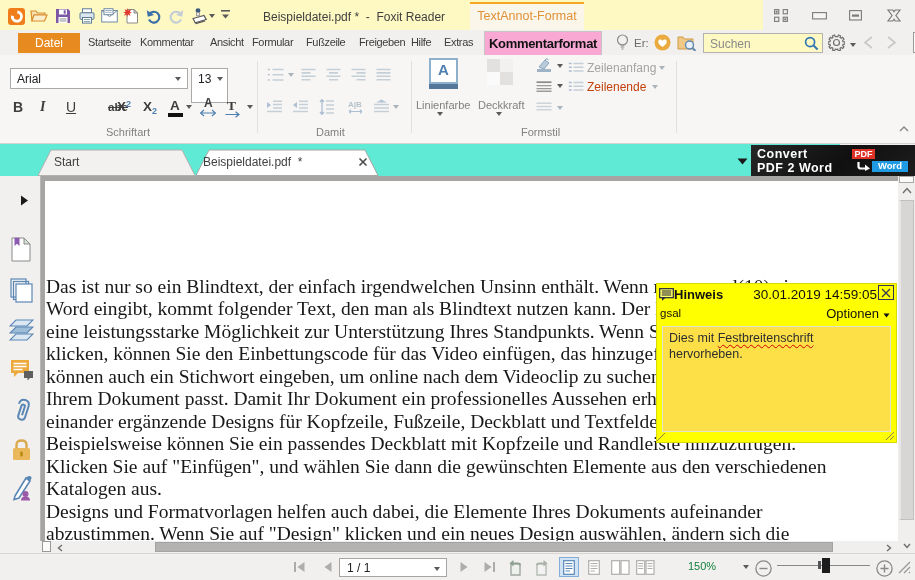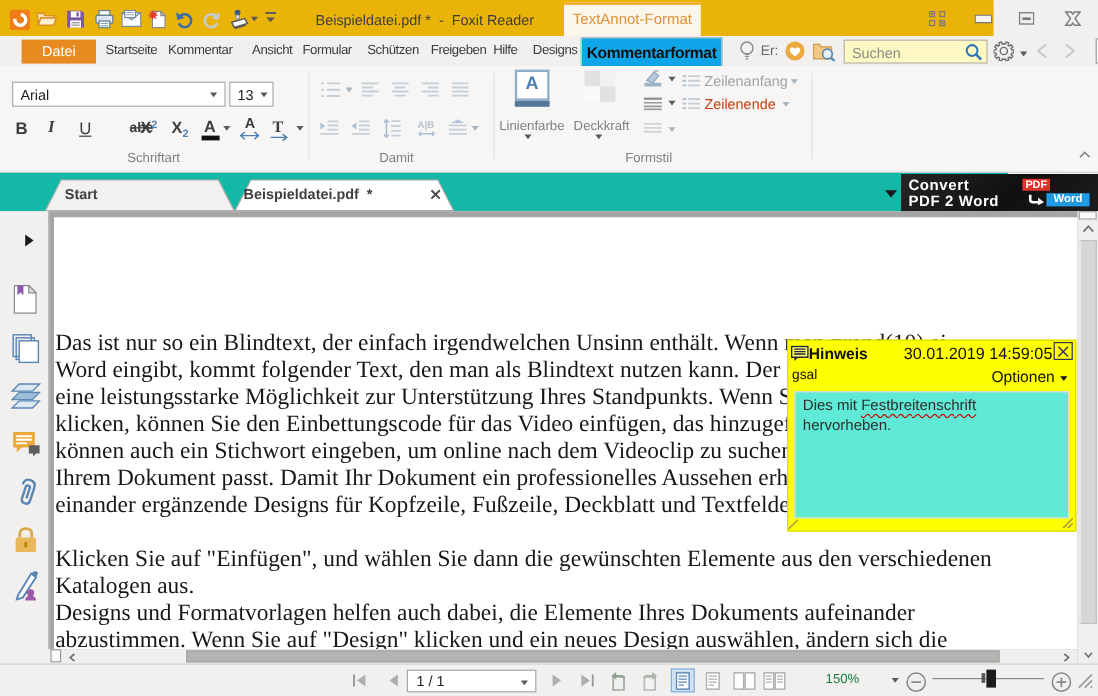--- a/index.html
+++ b/index.html
@@ -2,58 +2,58 @@
 <html><head>
 <meta charset="utf-8">
 <style>
 * { margin:0; padding:0; box-sizing:border-box; }
 html,body { width:915px; height:580px; overflow:hidden; font-family:"Liberation Sans", sans-serif; background:#f1f0ef; }
 #app { position:relative; width:915px; height:580px; }
 .abs { position:absolute; }
 svg { display:block; }
 
 
-#titlebar { position:absolute; left:0; top:0; width:828px; height:30px; background:#eab308; }
+#titlebar { position:absolute; left:0; top:0; width:763px; height:30px; background:#fef9c3; }
 #title { position:absolute; left:263px; top:10px; font-size:12px; color:#3f3f3f; white-space:nowrap; }
 #tatab { position:absolute; left:470px; top:2px; width:114px; height:28px; background:#faf6ea; border-top:2.5px solid #f5a623; color:#e09138; font-size:12.5px; text-align:center; line-height:24px; }
 .qat { position:absolute; top:8px; }
 
 
 #menubar { position:absolute; left:0; top:30px; width:915px; height:25px; background:#f1f0ef; font-size:11.5px; color:#3c3c3c;margin-left:14px; }
 #datei { position:absolute; left:4px; top:3px; width:62px; height:20px; background:#e78b20; color:#fff; text-align:center; line-height:20px; font-size:12px; }
 .mi { position:absolute; top:6px; white-space:nowrap; font-size:11px; letter-spacing:-0.35px; }
-#kftab { position:absolute; left:470px; top:1px; width:118px; height:24px; background:#0ea5e9; border:1px solid #c6c5c3; border-bottom:none; color:#111; font-weight:700; font-size:13px; text-align:center; line-height:24px; letter-spacing:-0.3px; }
+#kftab { position:absolute; left:470px; top:1px; width:118px; height:24px; background:#f9a8d4; border:1px solid #c6c5c3; border-bottom:none; color:#111; font-weight:700; font-size:13px; text-align:center; line-height:24px; letter-spacing:-0.3px; }
 #searchbox { position:absolute; left:689px; top:3px; width:120px; height:20px; background:#fef9c3; border:1px solid #b4b2b0; }
 #searchbox .ph { position:absolute; left:6px; top:3px; color:#8a8a8a; font-size:12px; }
 
 
 #ribbon { position:absolute; left:0; top:55px; width:915px; height:89px; background:#f7f6f5; border-bottom:1px solid #d5d3d1; }
 .combo { position:absolute; background:#fff; border:1px solid #abaaa8; }
 .glabel { position:absolute; font-size:11px; color:#82807e; }
 .gsep { position:absolute; top:6px; height:72px; width:1px; background:#e3e1df; }
 .rb { position:absolute; }
 .caret { width:0; height:0; border-left:3.5px solid transparent; border-right:3.5px solid transparent; border-top:4px solid #5a5a5a; position:absolute; }
 .caretg { width:0; height:0; border-left:3.5px solid transparent; border-right:3.5px solid transparent; border-top:4px solid #a9b4bd; position:absolute; }
 
 
-#tabbar { position:absolute; left:0; top:144px; width:840px; height:32px; background:#14b8a6;font-weight:bold; }
+#tabbar { position:absolute; left:0; top:144px; width:840px; height:32px; background:#5eead4; }
 #banner { position:absolute; left:751px; top:145px; width:164px; height:31px; background:#141414; color:#fff; overflow:hidden; }
 
 
 #docarea { position:absolute; left:0; top:176px; width:915px; height:377px; background:#a7a5a3; }
 #sidebar { position:absolute; left:0; top:176px; width:41px; height:377px; background:#f1f0ef; border-right:1px solid #b9b7b5; }
 .sbi { position:absolute; left:10px; }
 #page { position:absolute; left:45px; top:181px; width:853px; height:360px; background:#fff; overflow:hidden; }
 .tl { position:absolute; left:1px; white-space:nowrap; font-family:"Liberation Serif", serif; font-size:19.5px; color:#181818; }
 #vscroll { position:absolute; left:898px; top:176px; width:17px; height:377px; background:#f0efee; }
 #hscroll { position:absolute; left:40px; top:541px; width:858px; height:12px; background:#f0efee; }
 
 
 #popup { position:absolute; left:656px; top:283px; width:241px; height:160px; background:#ffff00; border:1px solid #d9d900; }
-#pbody { position:absolute; left:5px; top:42px; width:229px; height:106px; background:#5eead4; border:1px solid #e3e2d0; font-size:12.5px; color:#2e2e2e; }
+#pbody { position:absolute; left:5px; top:42px; width:229px; height:106px; background:#fde047; border:1px solid #e3e2d0; font-size:12.5px; color:#2e2e2e; }
 
 
 #statusbar { position:absolute; left:0; top:553px; width:915px; height:27px; background:#f1f0ef; border-top:1px solid #d8d6d4; }
 #pagebox { position:absolute; left:339px; top:4px; width:108px; height:19px; background:#fff; border:1px solid #a7a5a3; font-size:12px; color:#222; }
 .sic { position:absolute; }
 </style>
 </head>
 <body>
 <div id="app">
 
@@ -137,24 +137,24 @@
         <path d="M1 1 L5.7 1 L7 2.7 L8.3 1 L13 1 L8.9 6.5 L13 12 L8.3 12 L7 10.3 L5.7 12 L1 12 L5.1 6.5 Z" fill="none" stroke="#7a7a7a" stroke-width="1.2"></path>
       </svg>
 </div>
 
 <div id="menubar">
   <div id="datei">Datei</div>
   <span class="mi" style="left:74px">Startseite</span>
   <span class="mi" style="left:126px">Kommentar</span>
   <span class="mi" style="left:196px">Ansicht</span>
   <span class="mi" style="left:238px">Formular</span>
-  <span class="mi" style="left:292px">Schützen</span>
+  <span class="mi" style="left:292px">Fußzeile</span>
   <span class="mi" style="left:345px">Freigeben</span>
   <span class="mi" style="left:397px">Hilfe</span>
-  <span class="mi" style="left:430px">Designs</span>
+  <span class="mi" style="left:430px">Extras</span>
   <div id="kftab">Kommentarformat</div>
   <svg class="abs" style="left:602px;top:4px" width="13" height="17" viewBox="0 0 13 17">
         <circle cx="6.5" cy="6" r="5" fill="none" stroke="#8a8a8a" stroke-width="1.2"></circle>
         <path d="M4.7 11 h3.6 M4.7 13 h3.6 M5.5 15 h2" stroke="#8a8a8a" stroke-width="1.2" fill="none"></path>
       </svg>
   <span class="abs" style="left:620px;top:7px;font-size:11.5px;color:#6a6a6a;">Er:</span>
   <svg class="abs" style="left:640px;top:4px" width="17" height="17" viewBox="0 0 17 17">
         <circle cx="8.5" cy="8.5" r="8" fill="#eaaa3e"></circle>
         <path d="M8.5 13 C5 10.5 3.6 8.6 4.4 6.7 C5 5.2 7.3 5 8.5 6.8 C9.7 5 12 5.2 12.6 6.7 C13.4 8.6 12 10.5 8.5 13 Z" fill="#fff"></path>
       </svg>
@@ -185,21 +185,21 @@
           <path d="M1.5 0.5 L7 5 L1.5 9.5 Z" fill="#222"></path>
         </svg>
       </div>
 </div>
 
 <div id="ribbon">
   <div class="combo" style="left:10px; top:13px; width:178px; height:21px;">
         <span style="position:absolute;left:6px;top:3px;font-size:12px;color:#222;">Arial</span>
         <span class="caret" style="right:6px;top:8px;"></span>
       </div>
-  <div class="combo" style="left:191px; top:13px; width:37px; height:21px;padding-left:16px;">
+  <div class="combo" style="left:191px; top:13px; width:37px; height:35px;padding-left:16px;">
         <span style="position:absolute;left:6px;top:3px;font-size:12px;color:#222;">13</span>
         <span class="caret" style="right:4px;top:8px;"></span>
       </div>
   <span class="rb" style="left:13px;top:44px;font-weight:700;font-size:14px;color:#3d3d3d;">B</span>
   <span class="rb" style="left:40px;top:44px;font-style:italic;font-weight:700;font-size:14px;font-family:'Liberation Serif',serif;color:#3d3d3d;">I</span>
   <span class="rb" style="left:66px;top:44px;font-size:14px;color:#3d3d3d;text-decoration:underline;">U</span>
   <span class="rb" style="left:88px;top:46px;font-size:11.5px;font-weight:700;color:#3d3d3d;text-decoration:line-through;margin-left:20px;">abe</span>
   <span class="rb" style="left:117px;top:44px;font-weight:700;font-size:13.5px;color:#3d3d3d;">X<span style="font-size:9px;color:#4e7fb1;vertical-align:4px;">2</span></span>
   <span class="rb" style="left:143px;top:44px;font-weight:700;font-size:13.5px;color:#3d3d3d;">X<span style="font-size:9px;color:#4e7fb1;vertical-align:-3px;">2</span></span>
   <span class="rb" style="left:170px;top:43px;font-weight:700;font-size:13.5px;color:#3d3d3d;">A</span>
@@ -411,20 +411,21 @@
       </svg>
 </div>
 <div id="page">
   <div class="tl" style="top:95px">Das ist nur so ein Blindtext, der einfach irgendwelchen Unsinn enthält. Wenn man =rand(10) ei</div>
   <div class="tl" style="top:117px">Word eingibt, kommt folgender Text, den man als Blindtext nutzen kann. Der lautet: Video bietet</div>
   <div class="tl" style="top:140px">eine leistungsstarke Möglichkeit zur Unterstützung Ihres Standpunkts. Wenn Sie auf "Onlinevideo"</div>
   <div class="tl" style="top:162px">klicken, können Sie den Einbettungscode für das Video einfügen, das hinzugefügt werden soll. Sie</div>
   <div class="tl" style="top:185px">können auch ein Stichwort eingeben, um online nach dem Videoclip zu suchen, der optimal zu</div>
   <div class="tl" style="top:207px">Ihrem Dokument passt. Damit Ihr Dokument ein professionelles Aussehen erhält, stellt Word</div>
   <div class="tl" style="top:230px">einander ergänzende Designs für Kopfzeile, Fußzeile, Deckblatt und Textfelder bereit.</div>
+  <div class="tl" style="top:252px">Beispielsweise können Sie ein passendes Deckblatt mit Kopfzeile und Randleiste hinzuzufügen.</div>
   <div class="tl" style="top:275px">Klicken Sie auf "Einfügen", und wählen Sie dann die gewünschten Elemente aus den verschiedenen</div>
   <div class="tl" style="top:297px">Katalogen aus.</div>
   <div class="tl" style="top:320px">Designs und Formatvorlagen helfen auch dabei, die Elemente Ihres Dokuments aufeinander</div>
   <div class="tl" style="top:342px">abzustimmen. Wenn Sie auf "Design" klicken und ein neues Design auswählen, ändern sich die</div>
 </div>
 <div id="vscroll">
   <div style="position:absolute;left:1px;top:0px;width:15px;height:7px;background:#fbfbfa;border:1px solid #a9a7a5;"></div>
   <svg style="position:absolute;left:4px;top:11px" width="10" height="7" viewBox="0 0 10 7">
         <path d="M1 6 L5 1.5 L9 6" fill="none" stroke="#6e6e6e" stroke-width="1.4"></path>
       </svg>

